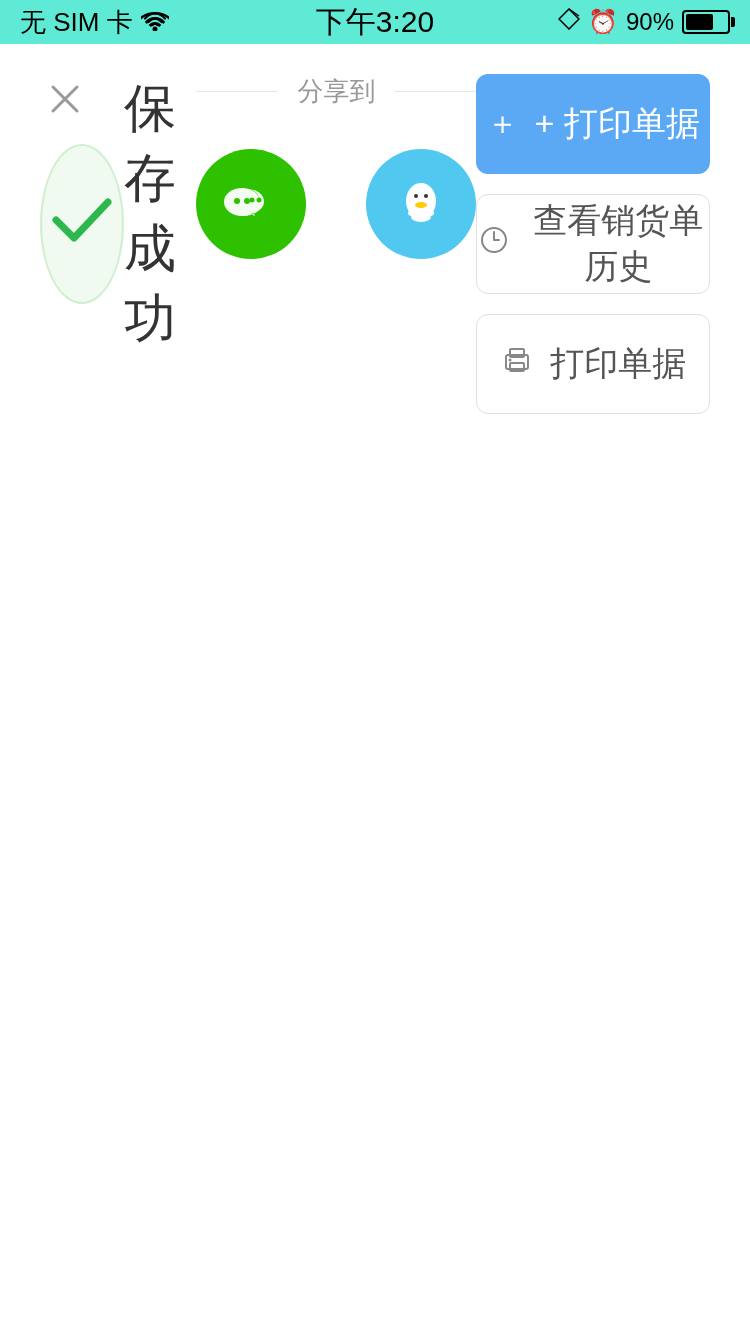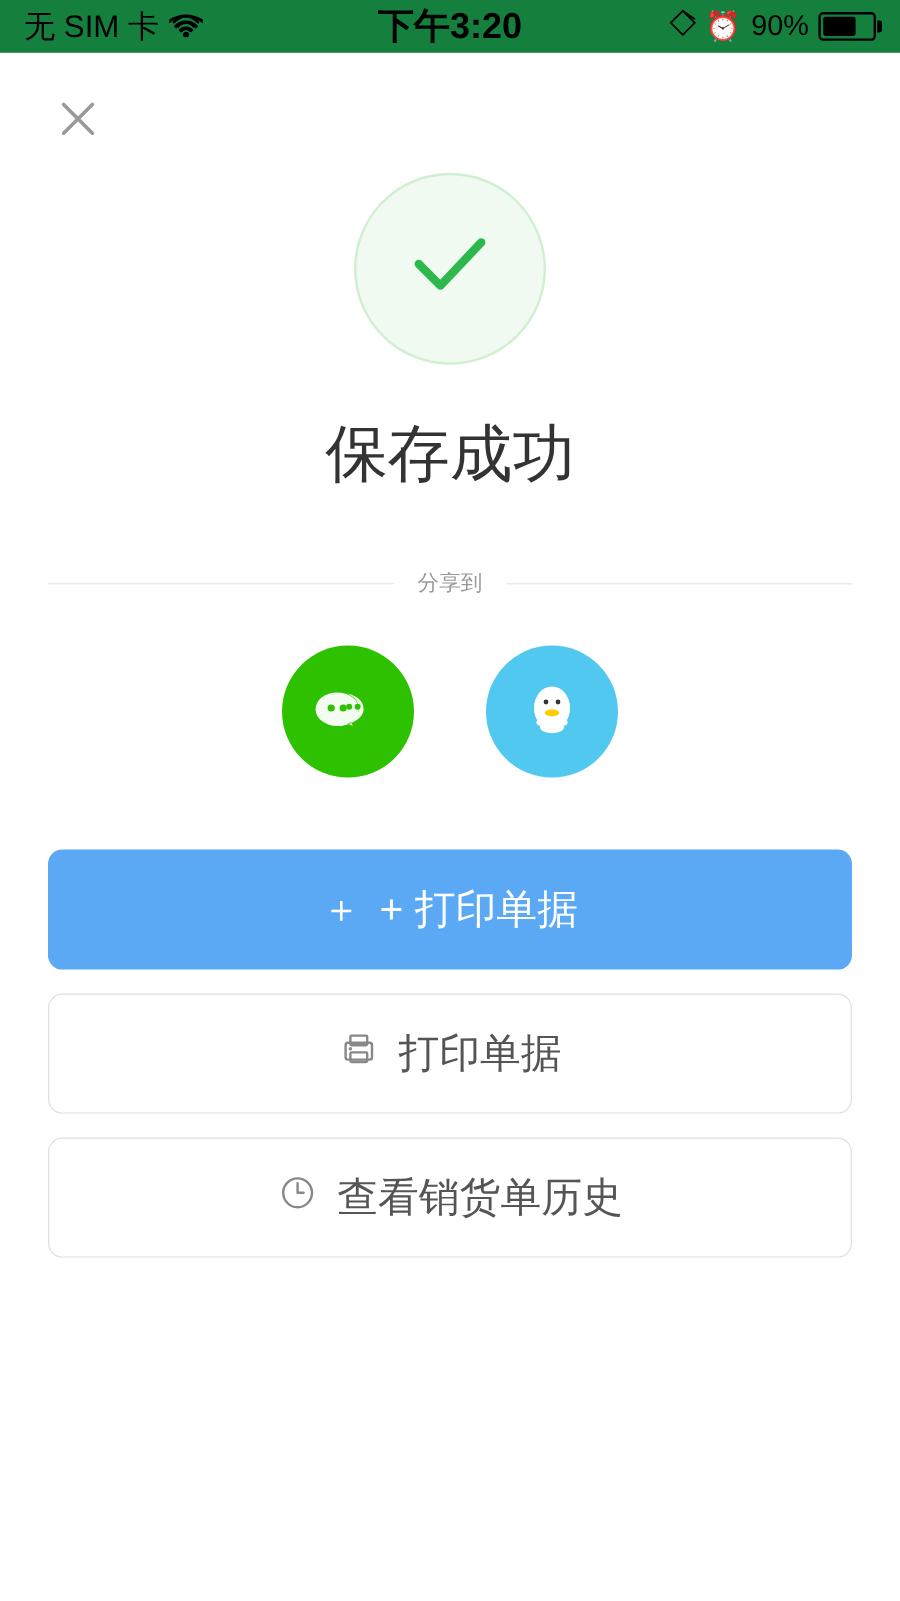--- a/index.html
+++ b/index.html
@@ -10,38 +10,38 @@
       background: #ffffff;
       font-family: -apple-system, "PingFang SC", "Helvetica Neue", sans-serif;
       display: flex;
       flex-direction: column;
     }
 
     
     .status-bar {
       width: 100%;
       height: 44px;
-      background: #15803d;
+      background: #5eead4;
       display: flex;
       align-items: center;
       justify-content: space-between;
       padding: 0 20px;
       flex-shrink: 0;
     }
     .status-left {
       display: flex;
       align-items: center;
       gap: 8px;
       font-size: 26px;
       font-weight: 500;
       color: #000;
     }
     .status-center {
       font-size: 30px;
-      font-weight: 700;
+      font-weight: 400;
       color: #000;
       position: absolute;
       left: 50%;
       transform: translateX(-50%);
     }
     .status-right {
       display: flex;
       align-items: center;
       gap: 8px;
       font-size: 24px;
@@ -72,22 +72,21 @@
       width: 68%;
       height: 100%;
       background: #000;
       border-radius: 2px;
     }
 
     
     .content {
       flex: 1;
       display: flex;
-      flex-direction: column;
-      align-items: center;
+      flex-direction: row;
       padding: 30px 40px 60px;
       position: relative;
     }
 
     
     .close-btn {
       position: absolute;
       top: 30px;
       left: 40px;
       width: 50px;
@@ -141,21 +140,21 @@
       margin-bottom: 40px;
     }
     .share-divider::before,
     .share-divider::after {
       content: '';
       flex: 1;
       height: 1px;
       background: #e5e5e5;
     }
     .share-label {
-      font-size: 18px;
+      font-size: 26px;
       color: #999999;
       white-space: nowrap;
     }
     .share-icons {
       display: flex;
       justify-content: center;
       gap: 60px;
     }
     .share-icon-btn {
       width: 110px;
@@ -301,33 +300,33 @@
   <div class="actions">
 
     <button class="btn btn-primary">
       <span class="btn-icon">＋</span>
       <span>+ 打印单据</span>
     </button>
 
     <button class="btn btn-secondary">
       <span class="btn-icon">
         <svg width="34" height="34" viewBox="0 0 34 34" fill="none">
+          <circle cx="17" cy="17" r="12" stroke="#888" stroke-width="2" fill="none"></circle>
+          <polyline points="17,9 17,17 22,17" stroke="#888" stroke-width="2" stroke-linecap="round" stroke-linejoin="round"></polyline>
+        </svg>
+      </span>
+      <span>查看销货单历史</span>
+    </button>
+
+    <button class="btn btn-secondary">
+      <span class="btn-icon">
+        <svg width="34" height="34" viewBox="0 0 34 34" fill="none">
           <rect x="6" y="12" width="22" height="14" rx="2" stroke="#888" stroke-width="2" fill="none"></rect>
           <rect x="10" y="6" width="14" height="8" rx="1" stroke="#888" stroke-width="2" fill="none"></rect>
           <rect x="10" y="20" width="14" height="8" rx="1" stroke="#888" stroke-width="2" fill="none"></rect>
           <circle cx="10" cy="17" r="1.5" fill="#888"></circle>
         </svg>
       </span>
       <span>打印单据</span>
     </button>
-
-    <button class="btn btn-secondary">
-      <span class="btn-icon">
-        <svg width="34" height="34" viewBox="0 0 34 34" fill="none">
-          <circle cx="17" cy="17" r="12" stroke="#888" stroke-width="2" fill="none"></circle>
-          <polyline points="17,9 17,17 22,17" stroke="#888" stroke-width="2" stroke-linecap="round" stroke-linejoin="round"></polyline>
-        </svg>
-      </span>
-      <span>查看销货单历史</span>
-    </button>
   </div>
 
 </div>
 
 </body></html>

